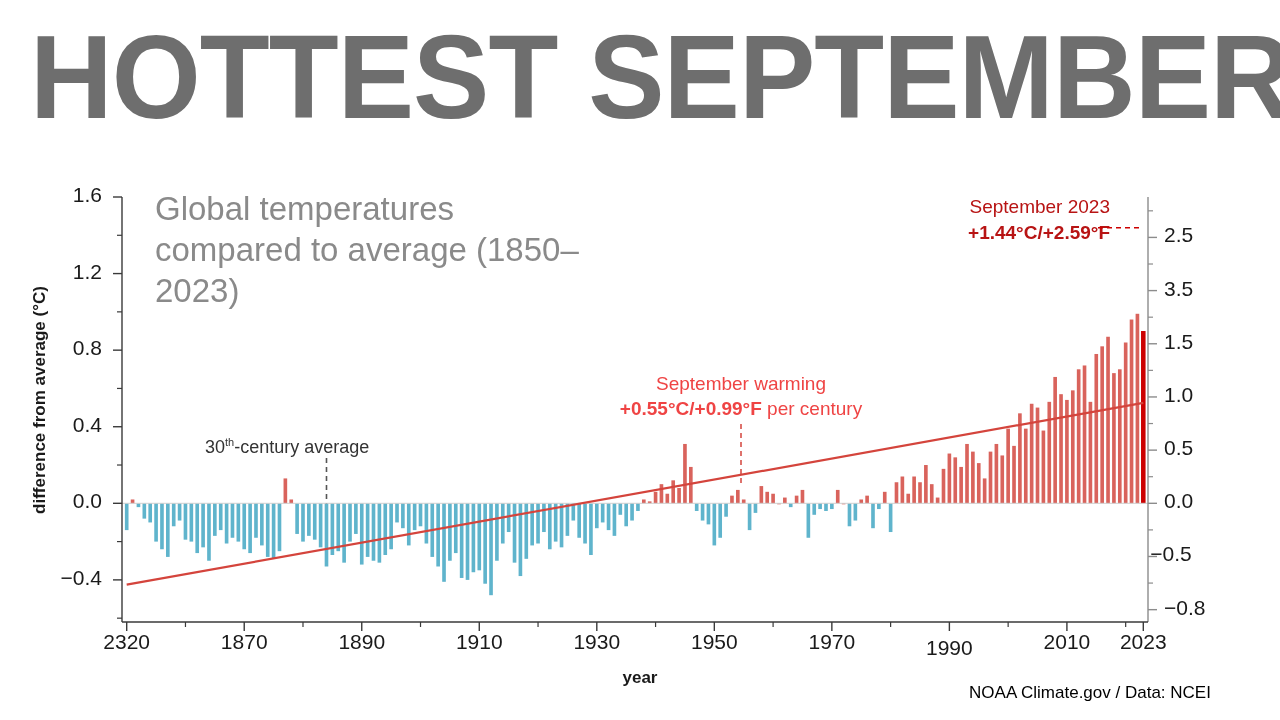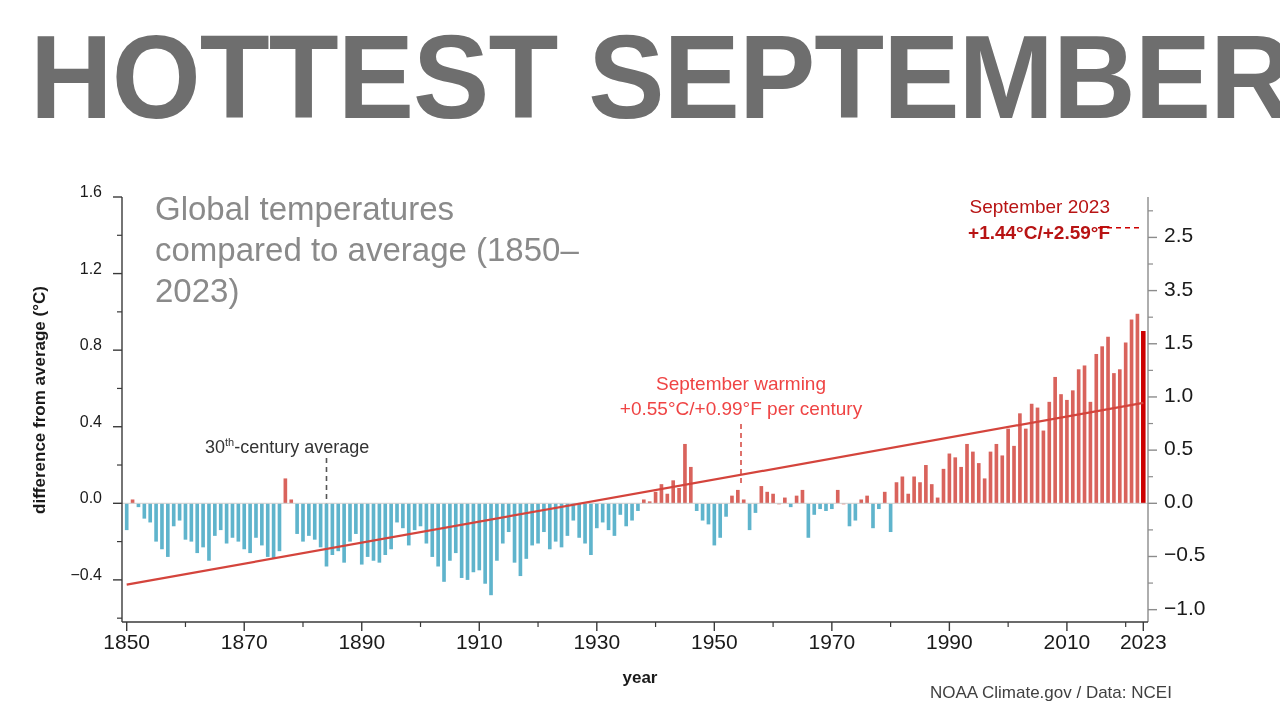--- a/index.html
+++ b/index.html
@@ -42,21 +42,21 @@
     text-align:center;color:#1a1a1a;font-size:17px;font-weight:700;
     transform:rotate(90deg);transform-origin:center center;
   }
   .xlabel{
     position:absolute;left:0;top:668px;width:1280px;text-align:center;
     color:#1a1a1a;font-size:17px;font-weight:700;
   }
 
   
   .ytick{
-    position:absolute;text-align:right;color:#1a1a1a;font-size:16px;
+    position:absolute;text-align:right;color:#1a1a1a;font-size:21px;
     width:70px;
   }
   .ytick-r{
     position:absolute;text-align:left;color:#1a1a1a;font-size:21px;
     width:70px;
   }
   .xtick{
     position:absolute;text-align:center;color:#1a1a1a;font-size:21px;
     width:90px;top:630px;
   }
@@ -65,31 +65,31 @@
   .ann-century{
     position:absolute;left:205px;top:436px;color:#333333;font-size:18px;
     white-space:nowrap;
   }
   .ann-century sup{font-size:11px;vertical-align:super;text-align:right;}
 
   .ann-warming{
     position:absolute;left:556px;top:371px;width:370px;text-align:center;
     color:#ef4444;font-size:19px;line-height:25px;
   }
-  .ann-warming .b{font-weight:400;}
+  .ann-warming .b{font-weight:700;}
 
   .ann-2023{
     position:absolute;left:830px;top:194px;width:280px;text-align:right;
     color:#b81414;font-size:19px;line-height:26px;
   }
   .ann-2023 .b{font-weight:700;margin-top:21px;}
 
   .credit{
-    position:absolute;left:930px;top:683px;width:320px;text-align:left;
-    color:#404040;font-size:17px;
+    position:absolute;left:930px;top:683px;width:320px;text-align:center;
+    color:#000000;font-size:17px;
   }
 
   svg{position:absolute;left:0;top:0;}
 </style>
 </head>
 <body>
 
 <div id="root">
 
   <div class="title">HOTTEST SEPTEMBER ON RECORD</div>
@@ -354,26 +354,26 @@
       <div class="ytick" style="left: 32px; top: 336.153px;">0.8</div>
       <div class="ytick" style="left: 32px; top: 412.73px;">0.4</div>
       <div class="ytick" style="left: 32px; top: 489.306px;">0.0</div>
       <div class="ytick" style="left: 32px; top: 565.883px;">−0.4</div>
       <div class="ytick-r" style="left: 1164px; top: 223.415px;">2.5</div>
       <div class="ytick-r" style="left: 1164px; top: 276.594px;">3.5</div>
       <div class="ytick-r" style="left: 1164px; top: 329.772px;">1.5</div>
       <div class="ytick-r" style="left: 1164px; top: 382.95px;">1.0</div>
       <div class="ytick-r" style="left: 1164px; top: 436.128px;">0.5</div>
       <div class="ytick-r" style="left: 1164px; top: 489.306px;">0.0</div>
-      <div class="ytick-r" style="left: 1164px; top: 542.484px;">−0.5</div>
-      <div class="ytick-r" style="left: 1164px; top: 595.663px;">−1.0</div>
-      <div class="xtick" style="left: 81.701px;">1850</div>
+      <div class="ytick-r" style="left: 1136px; top: 542.484px; text-align: center;">−0.5</div>
+      <div class="ytick-r" style="left: 1164px; top: 595.663px;">−0.8</div>
+      <div class="xtick" style="left: 81.701px;">2320</div>
       <div class="xtick" style="left: 199.227px;">1870</div>
       <div class="xtick" style="left: 316.753px;">1890</div>
       <div class="xtick" style="left: 434.278px;">1910</div>
       <div class="xtick" style="left: 551.804px;">1930</div>
       <div class="xtick" style="left: 669.33px;">1950</div>
       <div class="xtick" style="left: 786.856px;">1970</div>
-      <div class="xtick" style="left: 904.381px;">1990</div>
+      <div class="xtick" style="left: 904.381px; margin-top: 6px;">1990</div>
       <div class="xtick" style="left: 1021.91px;">2010</div>
       <div class="xtick" style="left: 1098.3px;">2023</div>
     </div>
 </div>
 
 </body></html>

